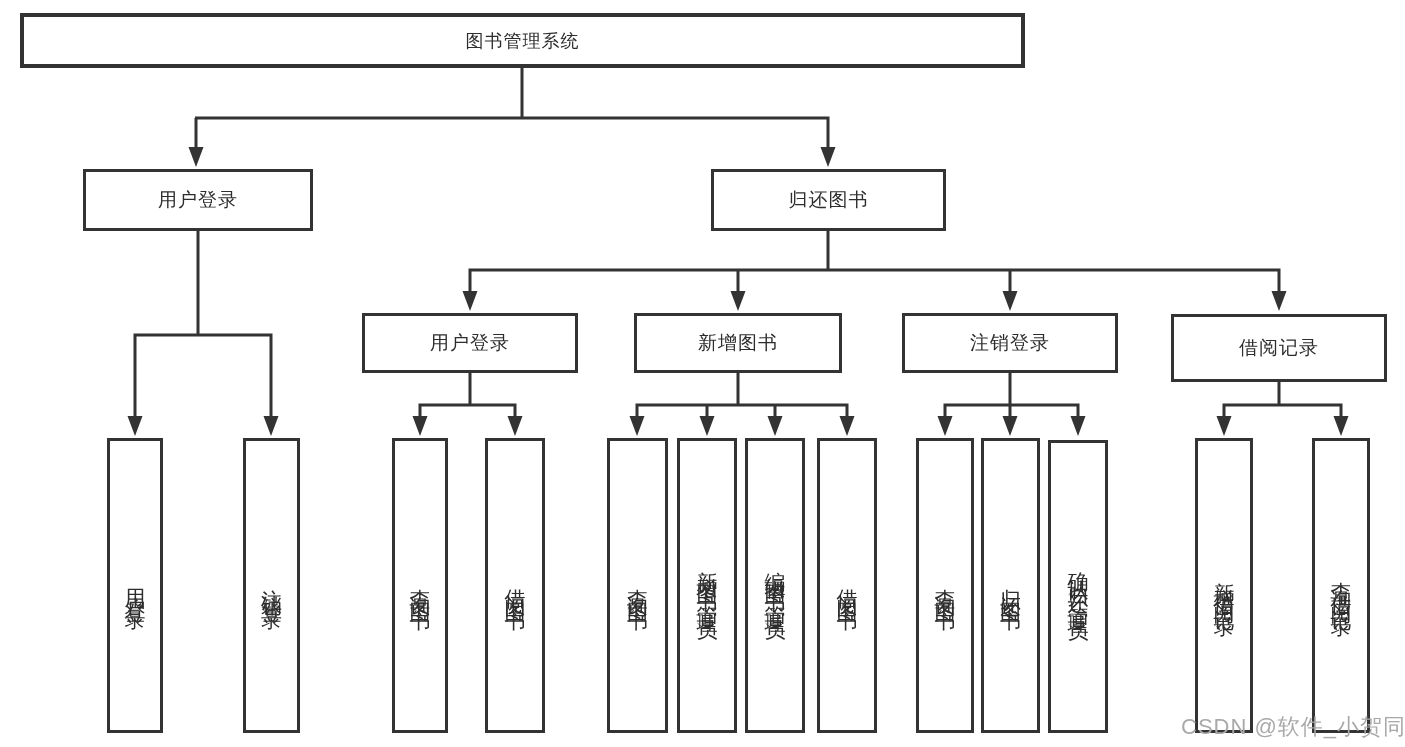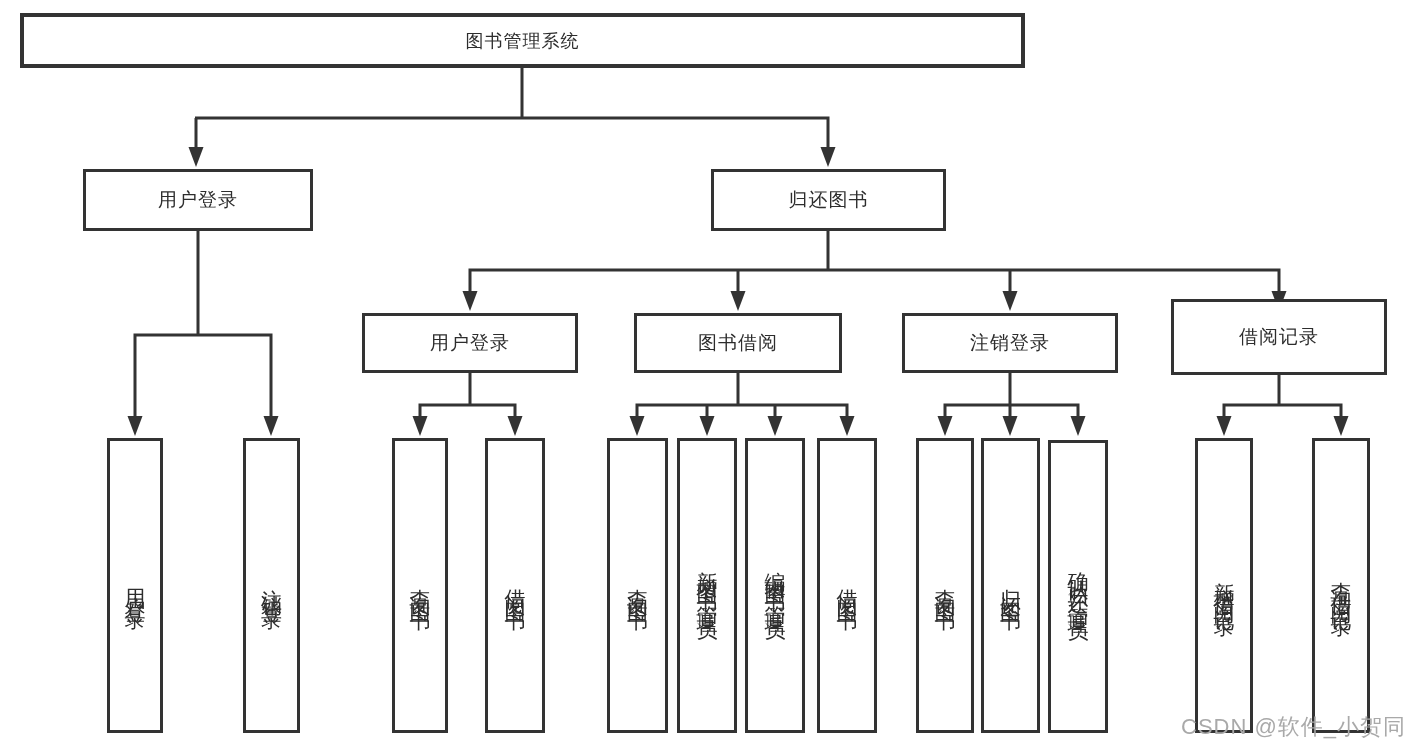--- a/index.html
+++ b/index.html
@@ -111,26 +111,26 @@
     <span class="hlabel">用户登录</span>
   </div>
   <div class="node" style="left:711px;top:169px;width:235px;height:62px">
     <span class="hlabel">归还图书</span>
   </div>
 
   <div class="node" style="left:362px;top:313px;width:216px;height:60px">
     <span class="hlabel">用户登录</span>
   </div>
   <div class="node" style="left:634px;top:313px;width:208px;height:60px">
-    <span class="hlabel">图书借阅</span>
+    <span class="hlabel">新增图书</span>
   </div>
   <div class="node" style="left:902px;top:313px;width:216px;height:60px">
     <span class="hlabel">注销登录</span>
   </div>
-  <div class="node" style="left:1171px;top:299px;width:216px;height:76px">
+  <div class="node" style="left:1171px;top:314px;width:216px;height:68px">
     <span class="hlabel">借阅记录</span>
   </div>
 
   <div class="node" style="left:107px;top:438px;width:56px;height:295px">
     <span class="vtext">用户登录</span>
   </div>
   <div class="node" style="left:243px;top:438px;width:57px;height:295px">
     <span class="vtext">注销登录</span>
   </div>
 

